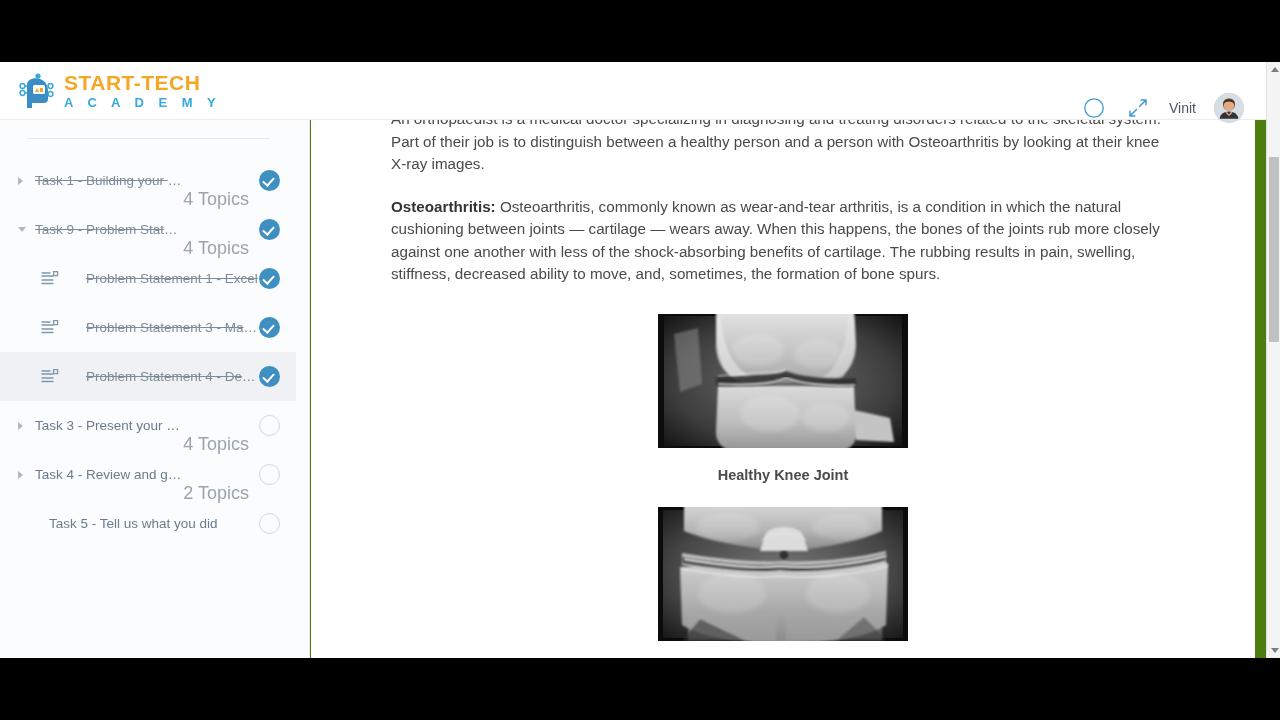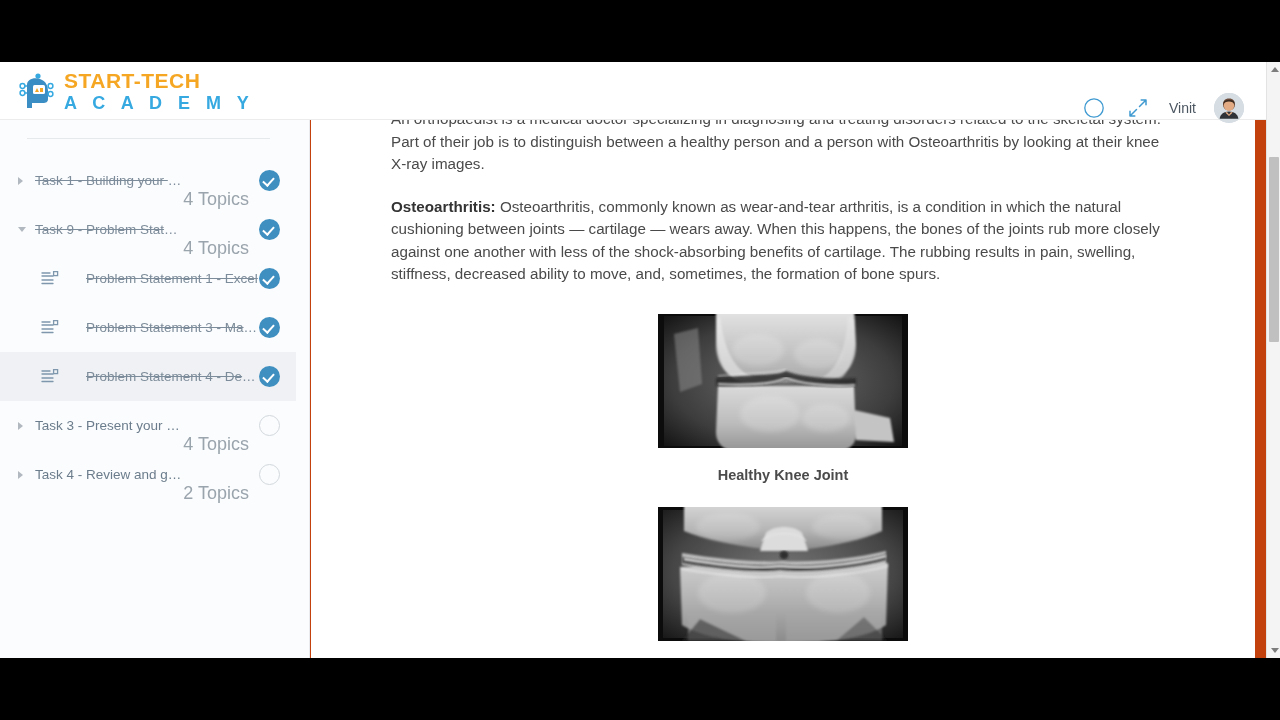--- a/index.html
+++ b/index.html
@@ -14,42 +14,42 @@
   #screen { position: relative; width: 1280px; height: 720px; background: #000; }
 
   
   .letterbox-top { position: absolute; left: 0; top: 0; width: 1280px; height: 62px; background: #000; }
   .letterbox-bottom { position: absolute; left: 0; top: 658px; width: 1280px; height: 62px; background: #000; }
 
   
   .viewport {
     position: absolute; left: 0; top: 62px;
     width: 1280px; height: 596px;
-    background: #c2410c;
+    background: #4d7c0f;
     overflow: hidden;
   }
 
   
   .site-header {
     position: absolute; left: 0; top: 0;
     width: 1266px; height: 58px;
     background: #ffffff;
     border-bottom: 1px solid #ececec;
     display: flex; align-items: center;
     z-index: 20;
   }
   .logo-wrap { display: flex; align-items: center; margin-left: 16px; }
   .logo-mark { width: 42px; height: 40px; flex: 0 0 42px; }
   .logo-text { margin-left: 6px; line-height: 1; }
   .logo-title {
     font-size: 21px; font-weight: bold; letter-spacing: .5px;
     color: #f5a623; font-family: "Liberation Sans", sans-serif;
   }
   .logo-sub {
-    font-size: 18px; font-weight: bold; letter-spacing: 5.5px;
+    font-size: 13px; font-weight: bold; letter-spacing: 5.5px;
     color: #36a9e1; margin-top: 3px;
   }
 
   .header-right {
     margin-left: auto; margin-right: 22px;
     display: flex; align-items: center; gap: 18px; margin-top: 35px;
   }
   .hdr-icon-btn {
     width: 26px; height: 26px; display: flex;
     align-items: center; justify-content: center;
@@ -338,20 +338,25 @@
             <div class="nav-label">Task 3 - Present your work</div>
             <div class="topics-count">4 Topics</div>
             <div class="status-dot incomplete"></div>
           </div>
           <div class="nav-row task">
             <div class="arrow-toggle">
               <div class="tri-r"></div>
             </div>
             <div class="nav-label">Task 4 - Review and get reviewed</div>
             <div class="topics-count">2 Topics</div>
+            <div class="status-dot incomplete"></div>
+          </div>
+          <div class="nav-row plain">
+            <div class="arrow-toggle" style="flex: 0 0 31px; width: 31px;"></div>
+            <div class="nav-label">Task 5 - Tell us what you did</div>
             <div class="status-dot incomplete"></div>
           </div>
           <div class="nav-row plain">
             <div class="arrow-toggle" style="flex: 0 0 31px; width: 31px;"></div>
           </div>
         </div>
     </div>
 
     <div class="sb-scroll">
       <div class="sb-arrow-up"></div>

